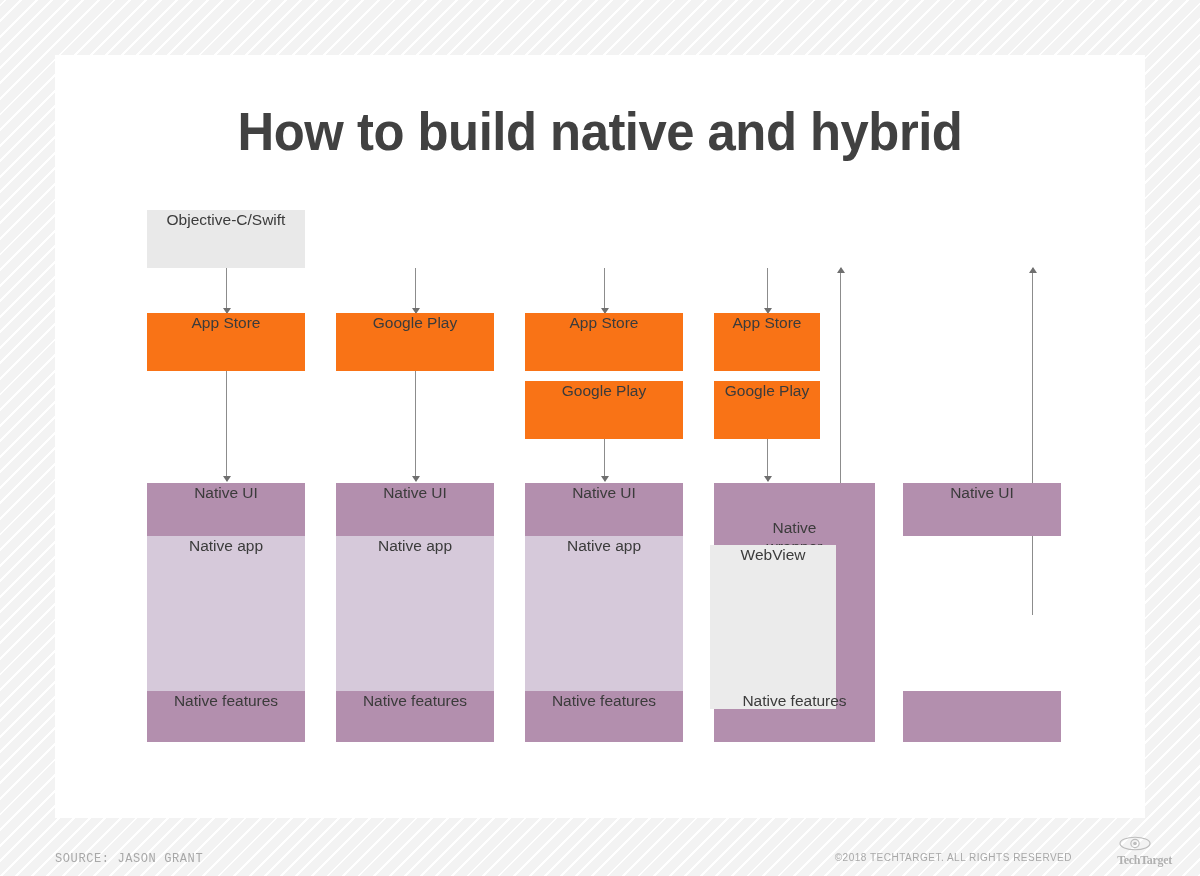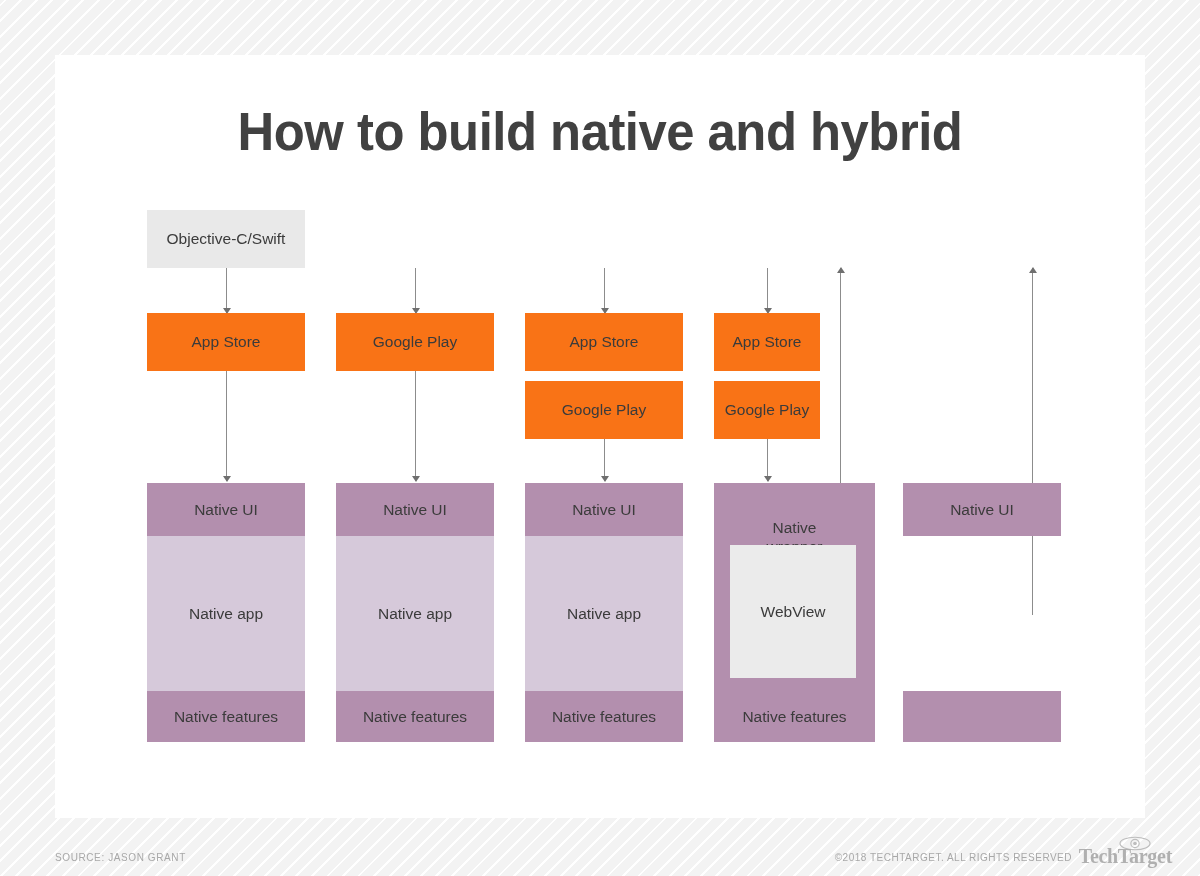--- a/index.html
+++ b/index.html
@@ -42,21 +42,20 @@
     font-family: "Liberation Sans Narrow", "Liberation Sans", sans-serif;
     transform: scaleX(0.94);
     white-space: nowrap;
   }
 
   
   .box {
     position: absolute;
     box-sizing: border-box;
     display: flex;
-    align-items: center;
     justify-content: center;
     text-align: center;
     font-size: 15.5px;
     color: #3b3b3b;
     line-height: 1.25;
   }
 
   .gray   { background: #e9e9e9; }
   .blue   { background: #f97316; }
   .purple-dark  { background: #b38fae; }
@@ -84,24 +83,24 @@
   .arrow.up .head {
     top: -1px;
     border-bottom: 6px solid #6f6f6f;
   }
 
   
   .footer-source {
     position: absolute;
     left: 55px;
     top: 852px;
-    font-size: 10px;
+    font-size: 12px;
     letter-spacing: 0.6px;
     color: #a8a8a8;
-    font-family: Liberation Sans, sans-serif;
+    font-family: Liberation Mono, monospace;
   }
   .footer-copy {
     position: absolute;
     right: 128px;
     top: 852px;
     font-size: 10px;
     letter-spacing: 0.5px;
     color: #a8a8a8;
     text-align: right;
     white-space: nowrap;
@@ -111,21 +110,21 @@
     right: 28px;
     top: 836px;
     width: 98px;
     height: 32px;
     color: #b5b5b5;
   }
   .logo .logo-word {
     position: absolute;
     bottom: 0;
     right: 0;
-    font-size: 20px;
+    font-size: 12px;
     font-weight: bold;
     letter-spacing: -0.3px;
     font-family: "Liberation Serif", serif;
     color: #b0b0b0;
   }
   .logo .logo-eye {
     position: absolute;
     top: 0;
     right: 20px;
     width: 34px;
@@ -226,21 +225,21 @@
   <div class="box purple-light" style="left:470px; top:481px; width:158px; height:155px;">
     <span>Native app</span>
   </div>
   <div class="box purple-dark" style="left:470px; top:636px; width:158px; height:51px;">
     <span>Native features</span>
   </div>
 
   <div class="box purple-dark" style="left:659px; top:428px; width:161px; height:259px; align-items:flex-start; padding-top:16px;">
     <span style="width:92px;margin-top:19px;">Native wrapper</span>
   </div>
-  <div class="box webview-box" style="left:675px; top:490px; width:126px; height:133px;">
+  <div class="box webview-box" style="left:655px; top:490px; width:126px; height:164px;">
     <span>WebView</span>
   </div>
   <div class="box" style="left:659px; top:636px; width:161px; height:51px; background:transparent;">
     <span>Native features</span>
   </div>
 
   <div class="box purple-dark" style="left:848px; top:428px; width:158px; height:53px;">
     <span>Native UI</span>
   </div>
   <div class="box purple-dark" style="left:848px; top:636px; width:158px; height:51px;">

